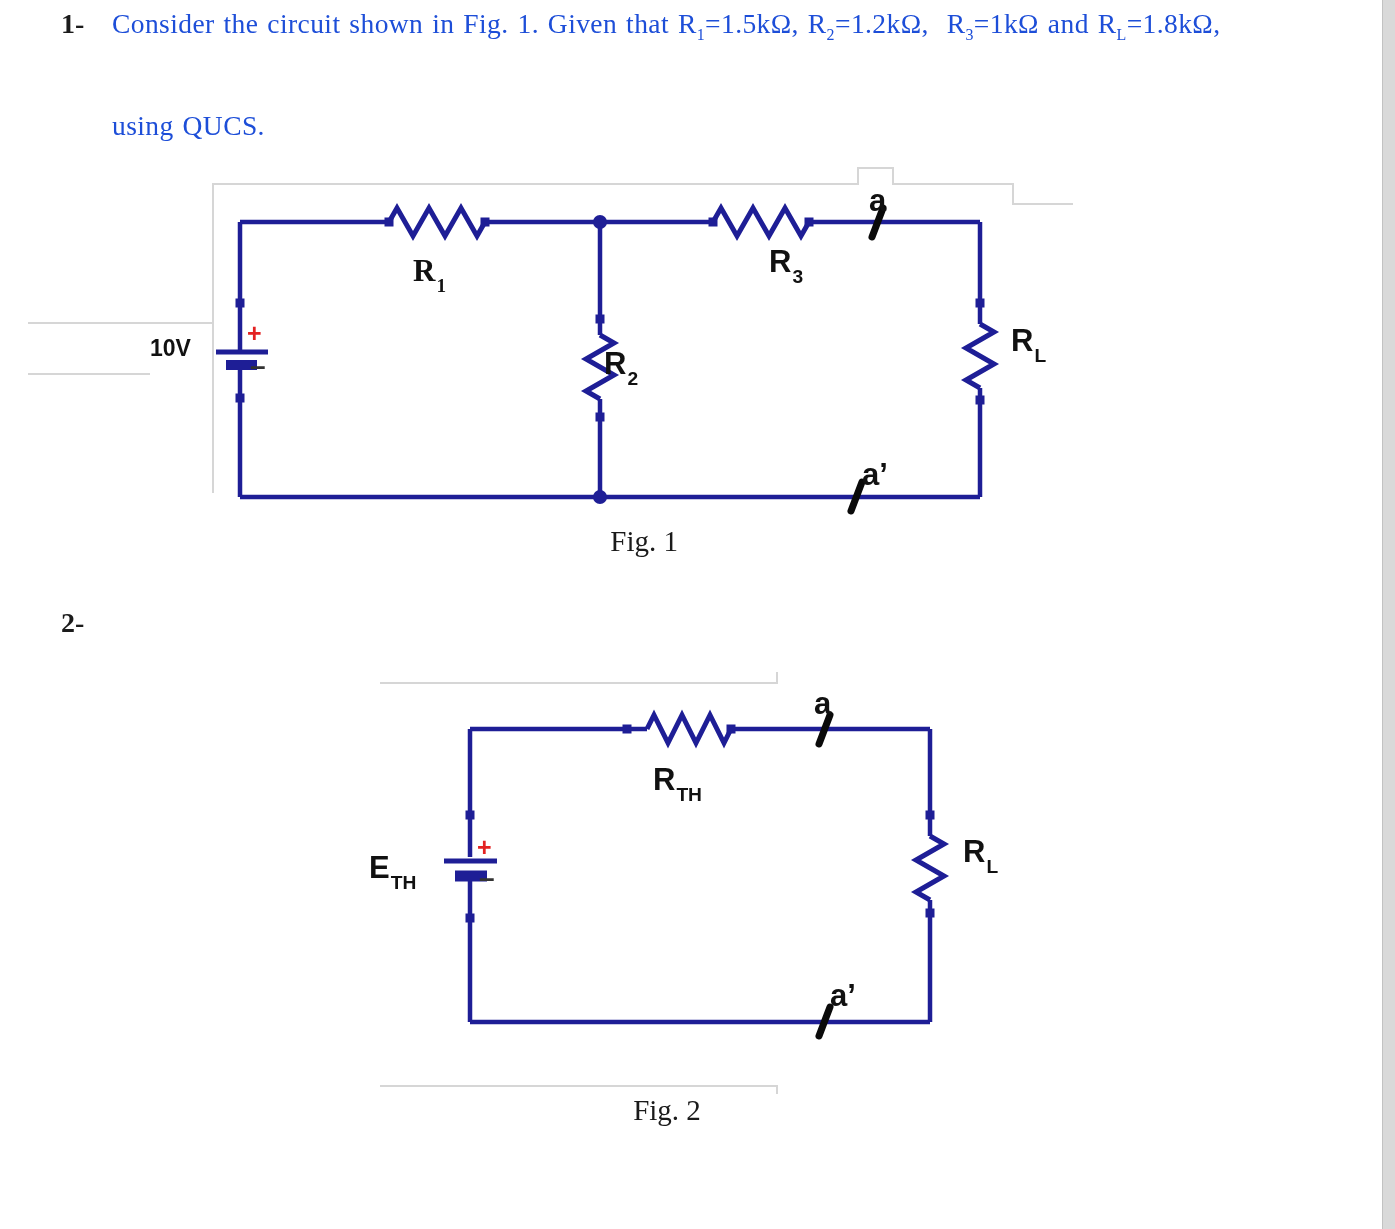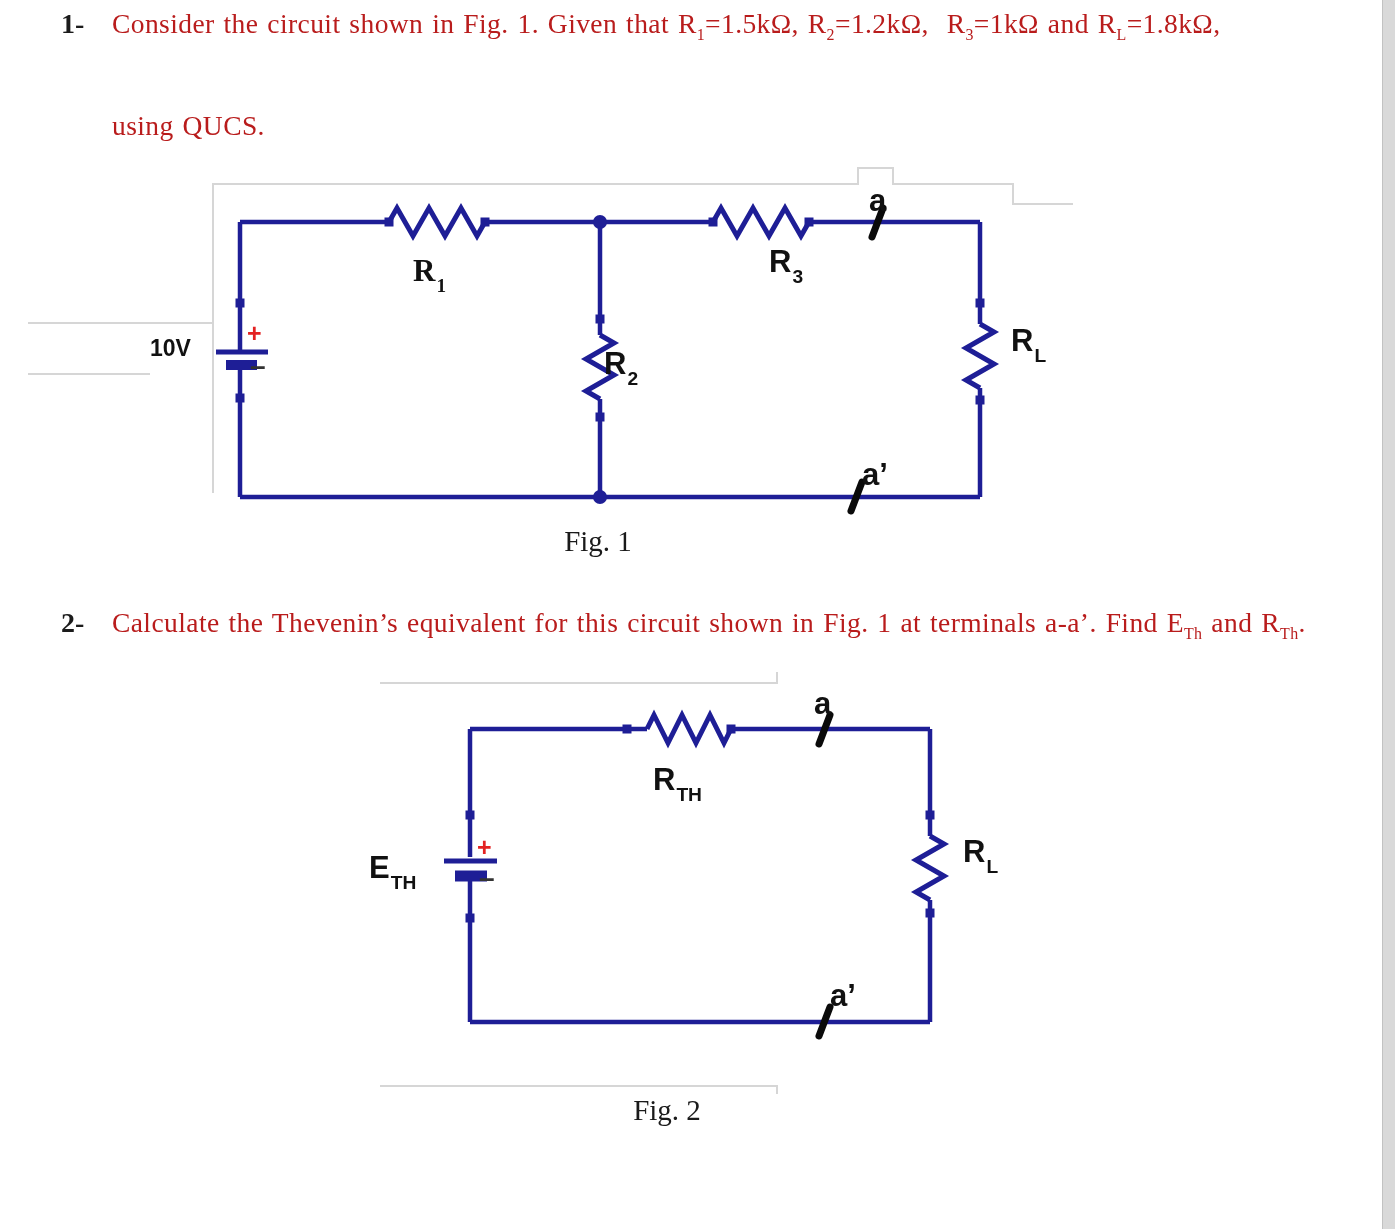--- a/index.html
+++ b/index.html
@@ -2,21 +2,21 @@
 <html><head>
 <meta charset="utf-8">
 <style>
   html,body{margin:0;padding:0;background:#ffffff;}
   .page{position:relative;width:1395px;height:1229px;background:#ffffff;overflow:hidden;
         font-family:"Liberation Serif",serif;}
   .layer{position:absolute;left:0;top:0;}
   
   .qnum{position:absolute;left:61px;font-size:28px;font-weight:700;color:#1b1b1b;
         font-family:"Liberation Serif",serif;}
-  .qline{position:absolute;left:112px;font-size:27.5px;color:#b91c1c;white-space:pre;
+  .qline{position:absolute;left:112px;font-size:27.5px;color:#1d4ed8;white-space:pre;
          letter-spacing:.015em;word-spacing:.06em;font-family:"Liberation Serif",serif;}
   .qline sub{font-size:58%;line-height:0;}
   
   .clabel{position:absolute;font-family:"Liberation Sans",sans-serif;font-weight:700;
           color:#111;font-size:31px;line-height:1;white-space:pre;}
   .clabel sub{font-size:62%;line-height:0;position:relative;bottom:-0.18em;margin-left:1px;}
   .sign{position:absolute;font-family:"Liberation Sans",sans-serif;font-weight:700;
         font-size:25px;line-height:1;}
   .sign.plus{color:#e32222;}
   .sign.minus{color:#333;font-size:28px;}
@@ -124,24 +124,23 @@
 
   <div class="clabel" style="left:150px;top:337px;font-size:23px;">10V</div>
   <div class="sign plus" style="left:247px;top:321px;">+</div>
   <div class="sign minus" style="left:250px;top:352px;">–</div>
   <div class="clabel" style="left:413px;top:255px;font-family:Liberation Serif, serif;"><span>R</span><sub>1</sub></div>
   <div class="clabel" style="left:604px;top:348px;"><span>R</span><sub>2</sub></div>
   <div class="clabel" style="left:753px;top:246px;margin-left:16px;"><span>R</span><sub>3</sub></div>
   <div class="clabel" style="left:1011px;top:325px;"><span>R</span><sub>L</sub></div>
   <div class="clabel" style="left:869px;top:185px;">a</div>
   <div class="clabel" style="left:862px;top:459px;">a’</div>
-  <div class="caption" style="left:518px;top:525px;">Fig. 1</div>
+  <div class="caption" style="left:518px;top:525px;text-align:right;">Fig. 1</div>
 
   <div class="qnum" style="top:607px;">2-</div>
-  <div class="qline" style="top:607px;"><span>Calculate the Thevenin’s equivalent for this circuit shown in Fig. 1 at terminals a-a’. Find E</span><sub>Th</sub><span> and R</span><sub>Th</sub><span>.</span></div>
 
   <div class="clabel" style="left:369px;top:852px;"><span>E</span><sub>TH</sub></div>
   <div class="sign plus" style="left:477px;top:835px;">+</div>
   <div class="sign minus" style="left:479px;top:864px;">–</div>
   <div class="clabel" style="left:653px;top:764px;"><span>R</span><sub>TH</sub></div>
   <div class="clabel" style="left:963px;top:836px;"><span>R</span><sub>L</sub></div>
   <div class="clabel" style="left:814px;top:688px;">a</div>
   <div class="clabel" style="left:830px;top:980px;">a’</div>
   <div class="caption" style="left:587px;top:1094px;">Fig. 2</div>
 

